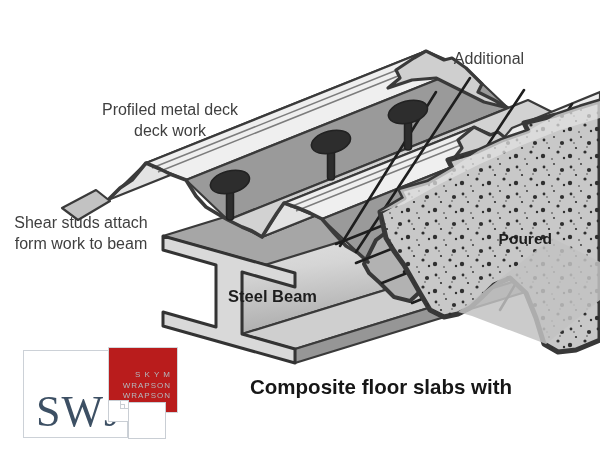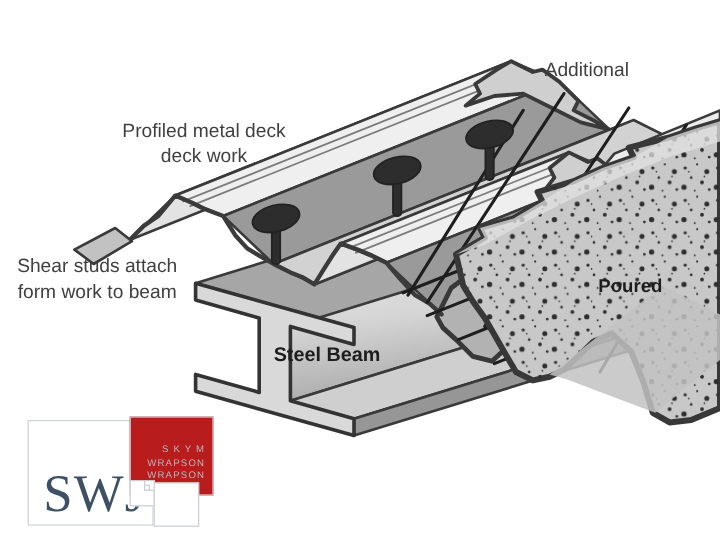--- a/index.html
+++ b/index.html
@@ -148,20 +148,21 @@
   <div class="lbl" id="lbl-shear">
     <span>Shear studs attach</span>
     <span>form work to beam</span>
   </div>
   <div class="lbl-bold" id="lbl-steelbeam">Steel Beam</div>
   <div class="lbl-bold" id="lbl-poured">
     <span>Poured</span>
   </div>
 
   <div class="lbl-bold" id="caption">
+    <span>Composite floor slabs with</span>
   </div>
 
   <div class="logo">
     <div class="bigbox">
       <div class="monogram">SWJ</div>
     </div>
     <div class="firmbox">
       <span>S K Y M</span>
       <span>WRAPSON</span>
       <span>WRAPSON</span>

